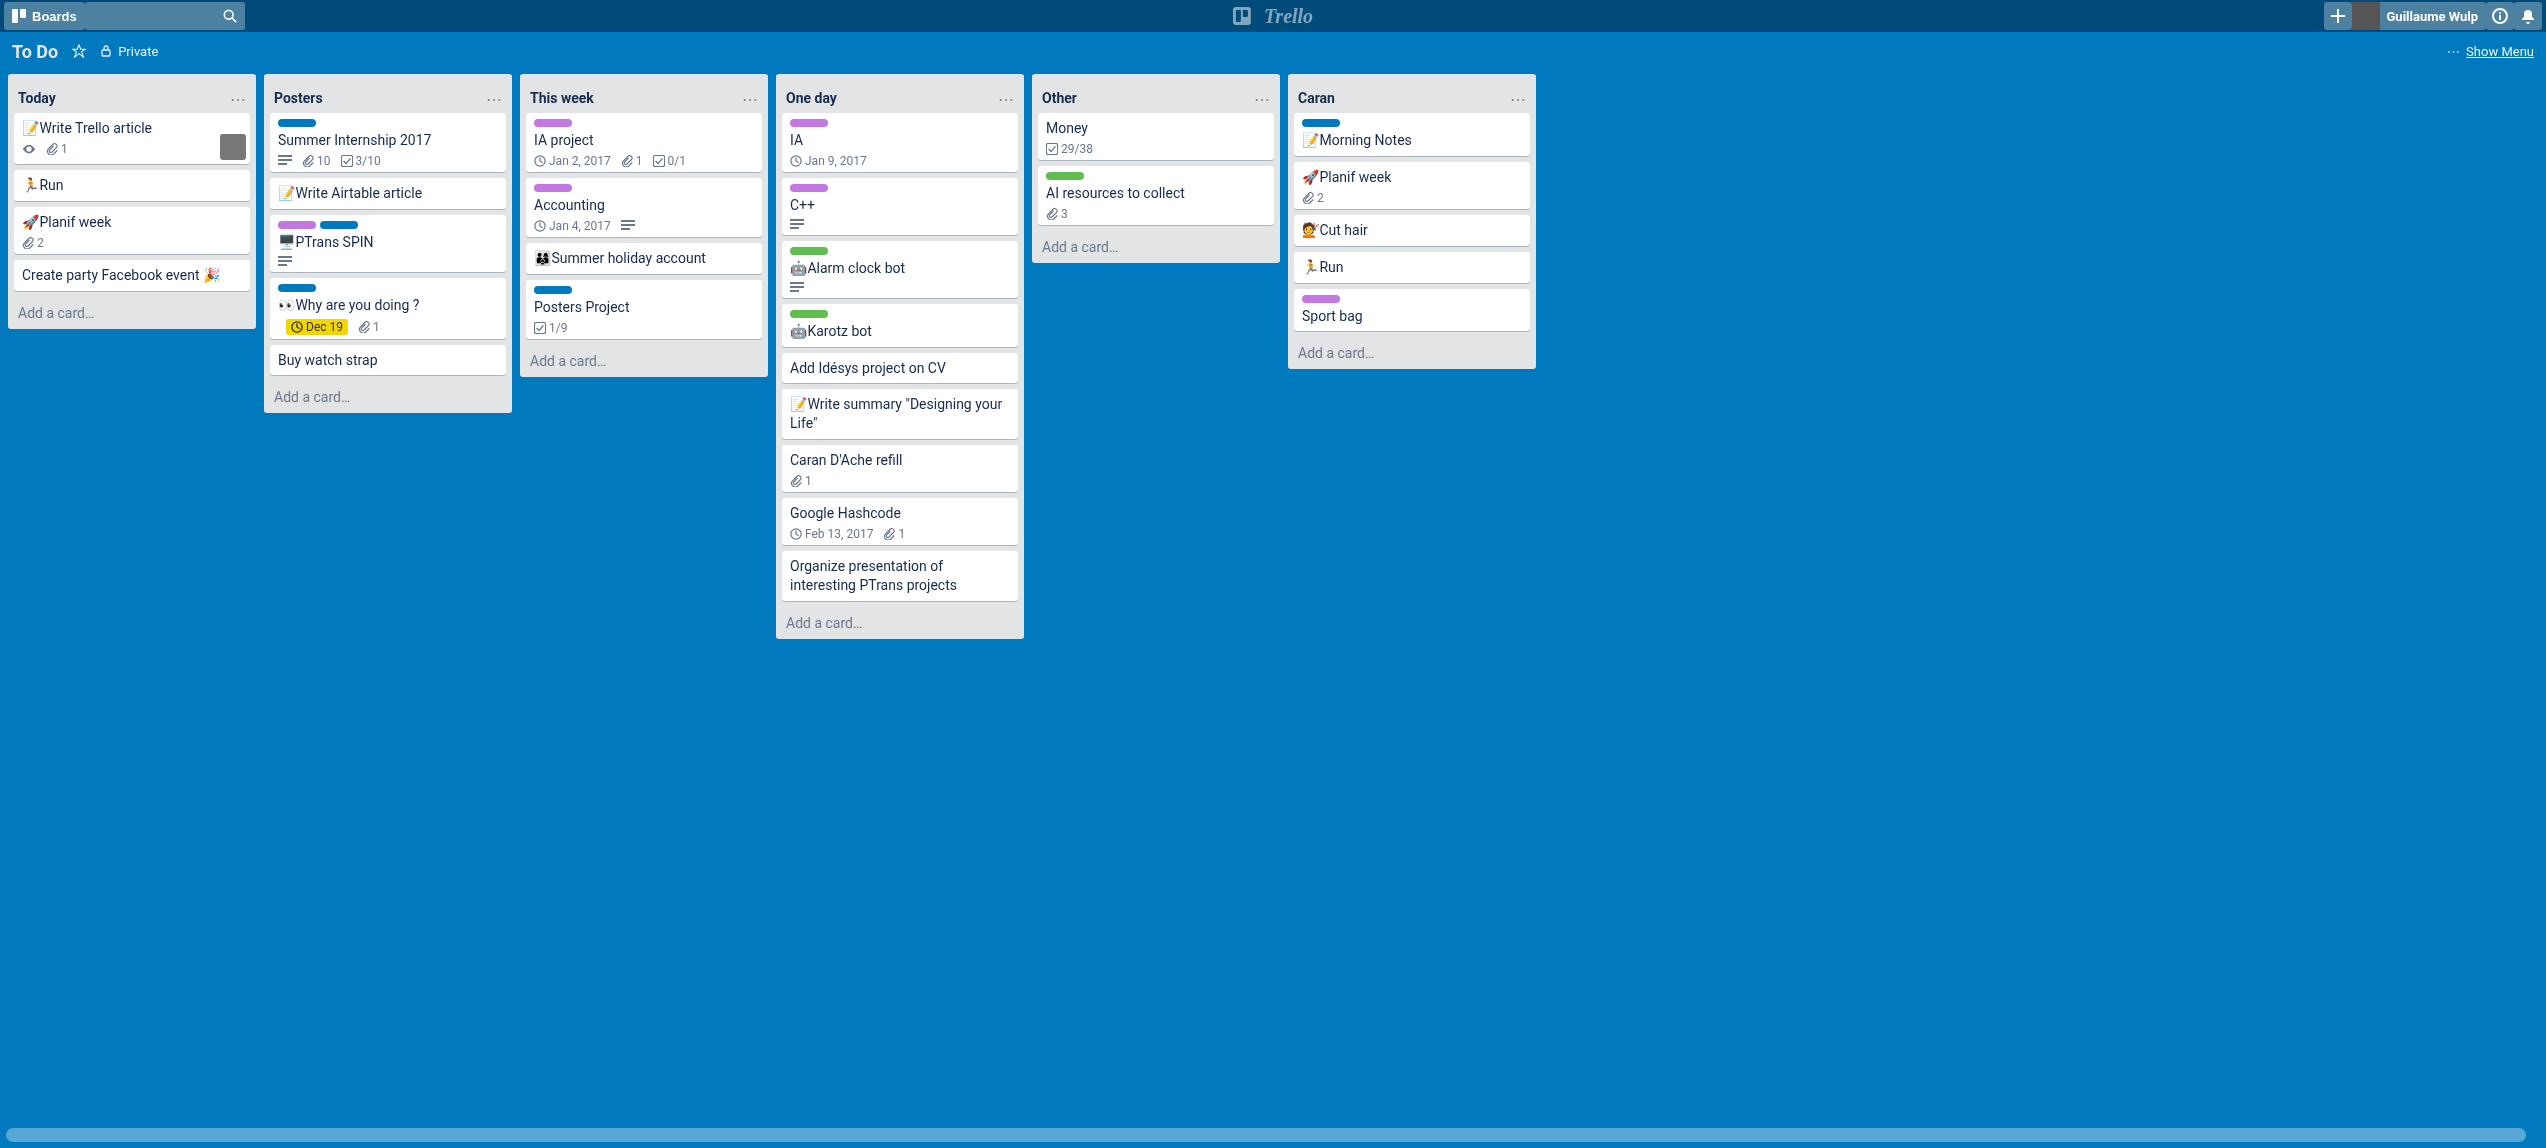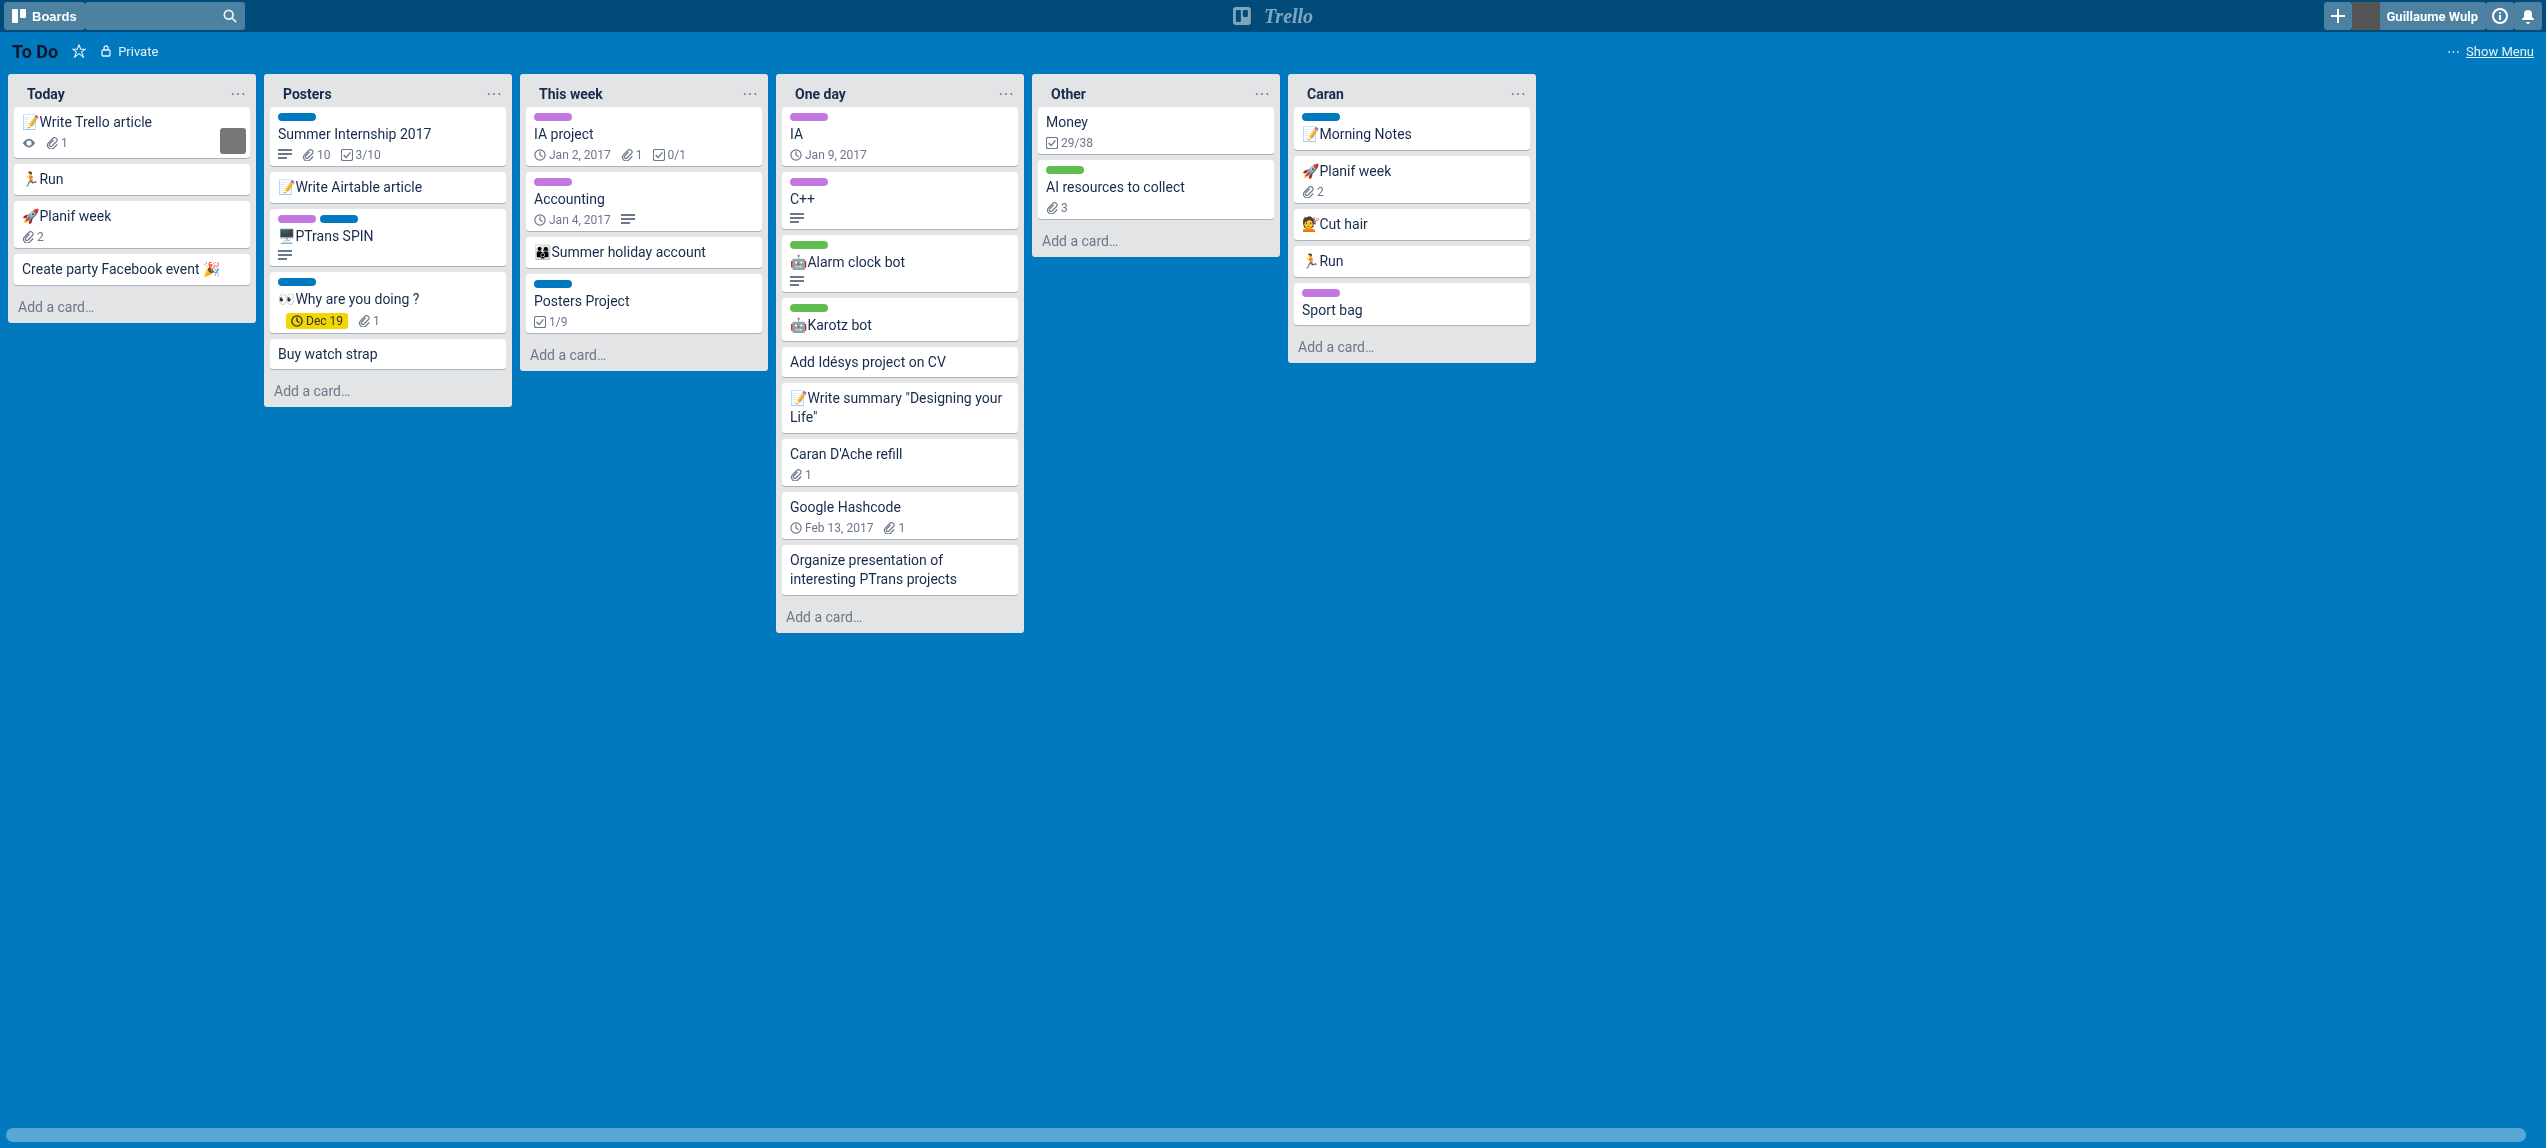--- a/index.html
+++ b/index.html
@@ -80,21 +80,21 @@
 .board-header {
   height: 38px;
   display: flex;
   align-items: center;
   padding: 8px 12px;
   color: #fff;
 }
 .board-title {
   font-size: 18px;
   font-weight: 700;
-  color: #0f172a;
+  color: #e5e5e5;
 }
 .board-header-btn {
   color: #fff;
   opacity: 0.9;
   margin-left: 14px;
   display:flex; align-items:center; gap:6px;
   font-size: 13px;
   cursor:pointer;
 }
 .spacer { flex: 1; }
@@ -112,24 +112,23 @@
 .list {
   background: #e2e4e6;
   border-radius: 3px;
   width: 248px;
   flex-shrink: 0;
   display: flex;
   flex-direction: column;
   max-height: calc(100vh - 100px);
 }
 .list-header {
-  padding: 10px 10px 4px;
-  display: flex;
-  align-items: center;
-  margin-left: 9px;
+  padding: 16px 10px 4px;
+  display: flex;
+  align-items: flex-start;
 }
 .list-title {
   font-size: 14px;
   font-weight: 700;
   color: #172b4d;
   flex:1;
 }
 .list-menu { opacity:0.5; cursor:pointer; }
 .list-cards { padding: 0 6px; overflow-y:auto; }
 .card {

